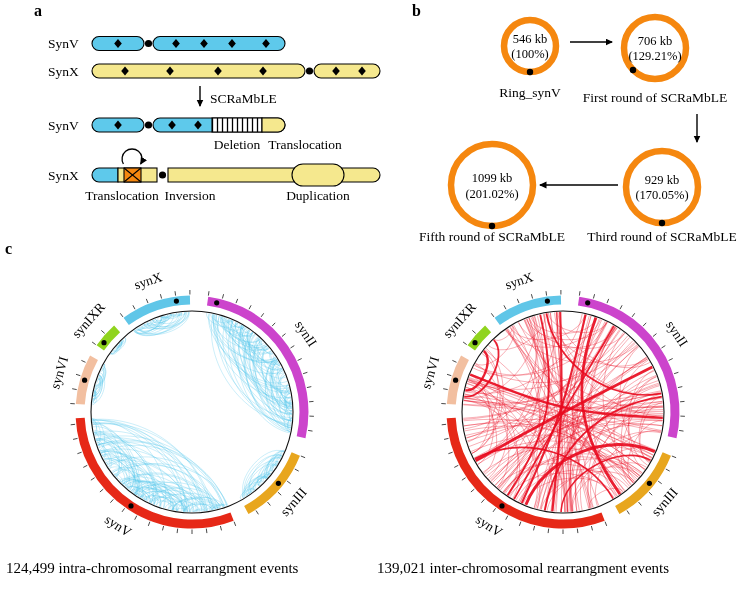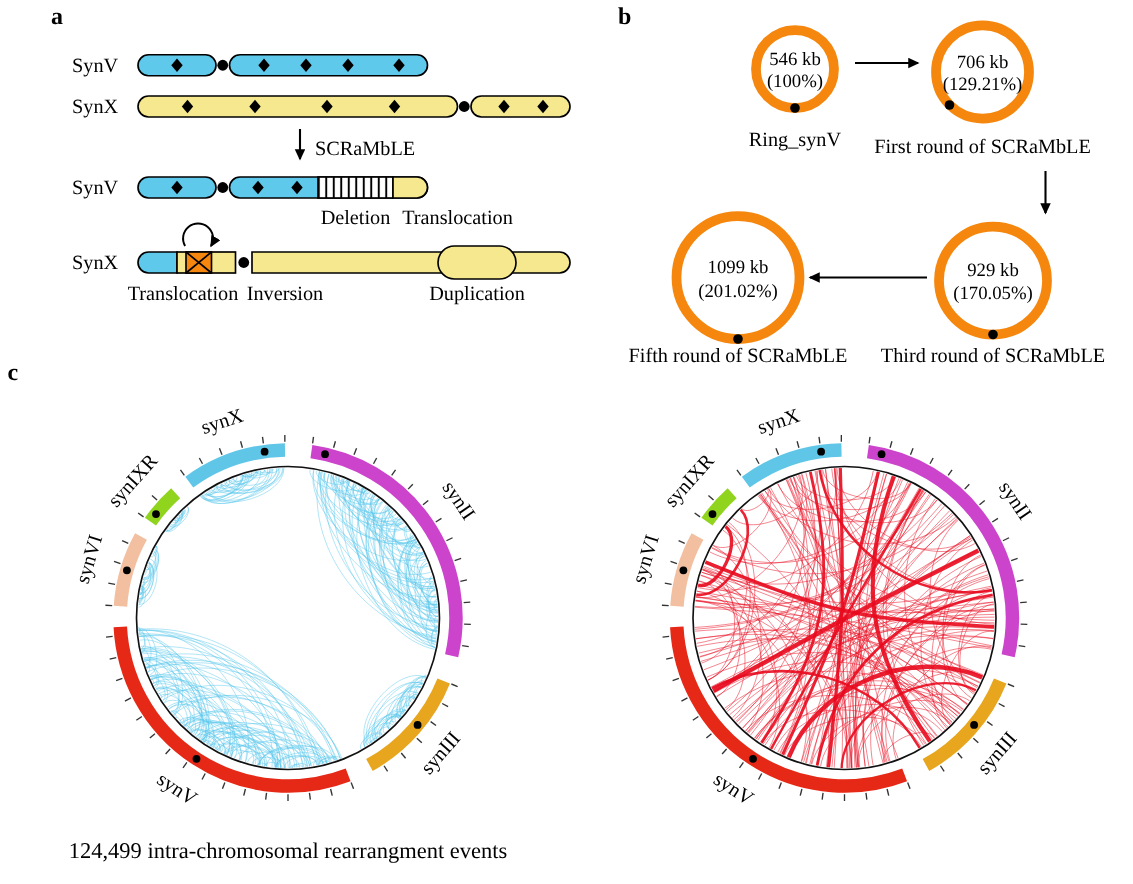--- a/index.html
+++ b/index.html
@@ -15,21 +15,21 @@
   .rowlab{font-size:13.5px}
   .anno{font-size:13.5px;text-anchor:middle}
   .synv{fill:var(--synv,#5EC9EB);stroke:#000;stroke-width:1.1}
   .synx{fill:var(--synx,#F5E88E);stroke:#000;stroke-width:1.1}
   .invmark{fill:var(--orange,#F5870F);stroke:#000;stroke-width:1.1}
   .ring{fill:none;stroke:var(--orange,#F5870F);stroke-width:6.5}
   .ringtxt{font-size:12.5px;text-anchor:middle}
   .ringcap{font-size:13.5px;text-anchor:middle}
   .arrow{stroke:#000;stroke-width:1.4}
   .cletter{position:absolute;left:5px;top:240px;font-size:16px;font-weight:bold}
-  .caption{position:absolute;width:372px;text-align:center;font-size:15px;top:560px}
+  .caption{position:absolute;width:372px;text-align:left;font-size:15px;top:560px}
   #cap-0{left:6px}
   #cap-1{left:377px}
 </style>
 </head>
 <body>
 
 <div class="figure">
 
   <svg id="panel-a-svg" width="400" height="245" viewBox="0 0 400 245">
     <defs>
@@ -887,14 +887,15 @@
         <line x1="142.0" y1="51.1" x2="140.3" y2="46.9"></line>
         <line x1="155.6" y1="46.5" x2="154.4" y2="42.2"></line>
         <line x1="169.6" y1="43.6" x2="169.0" y2="39.2"></line>
         <line x1="183.9" y1="42.5" x2="183.9" y2="38.0"></line>
       </g>
       <circle cx="170.4" cy="49.1" r="2.6" fill="#000"></circle>
       <text x="142.5" y="30.1" transform="rotate(342 142.5 30.1)" text-anchor="middle" dominant-baseline="middle" font-size="13.5">synX</text>
     </svg>
 
   <div class="caption" id="cap-0">124,499 intra-chromosomal rearrangment events</div>
+  <div class="caption" id="cap-1">139,021 inter-chromosomal rearrangment events</div>
 
 </div>
 
 </body></html>

